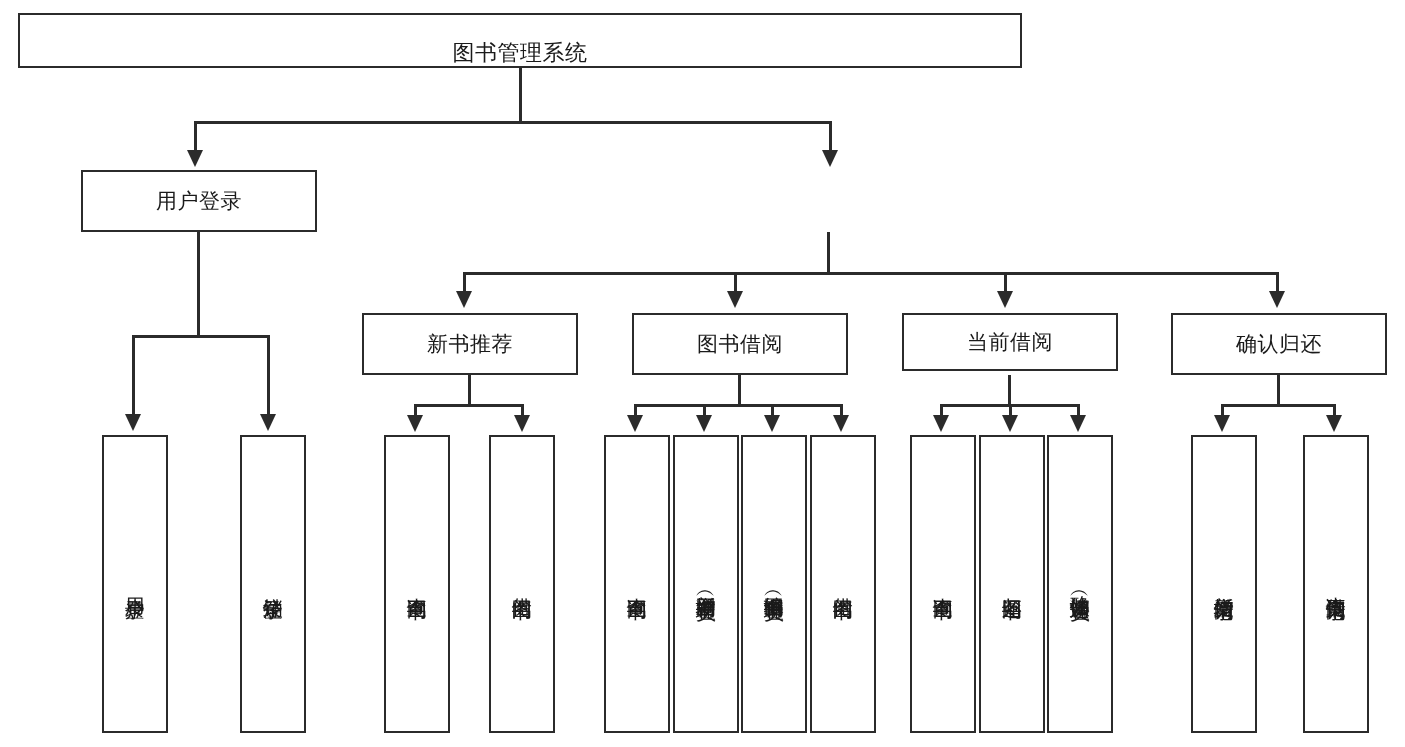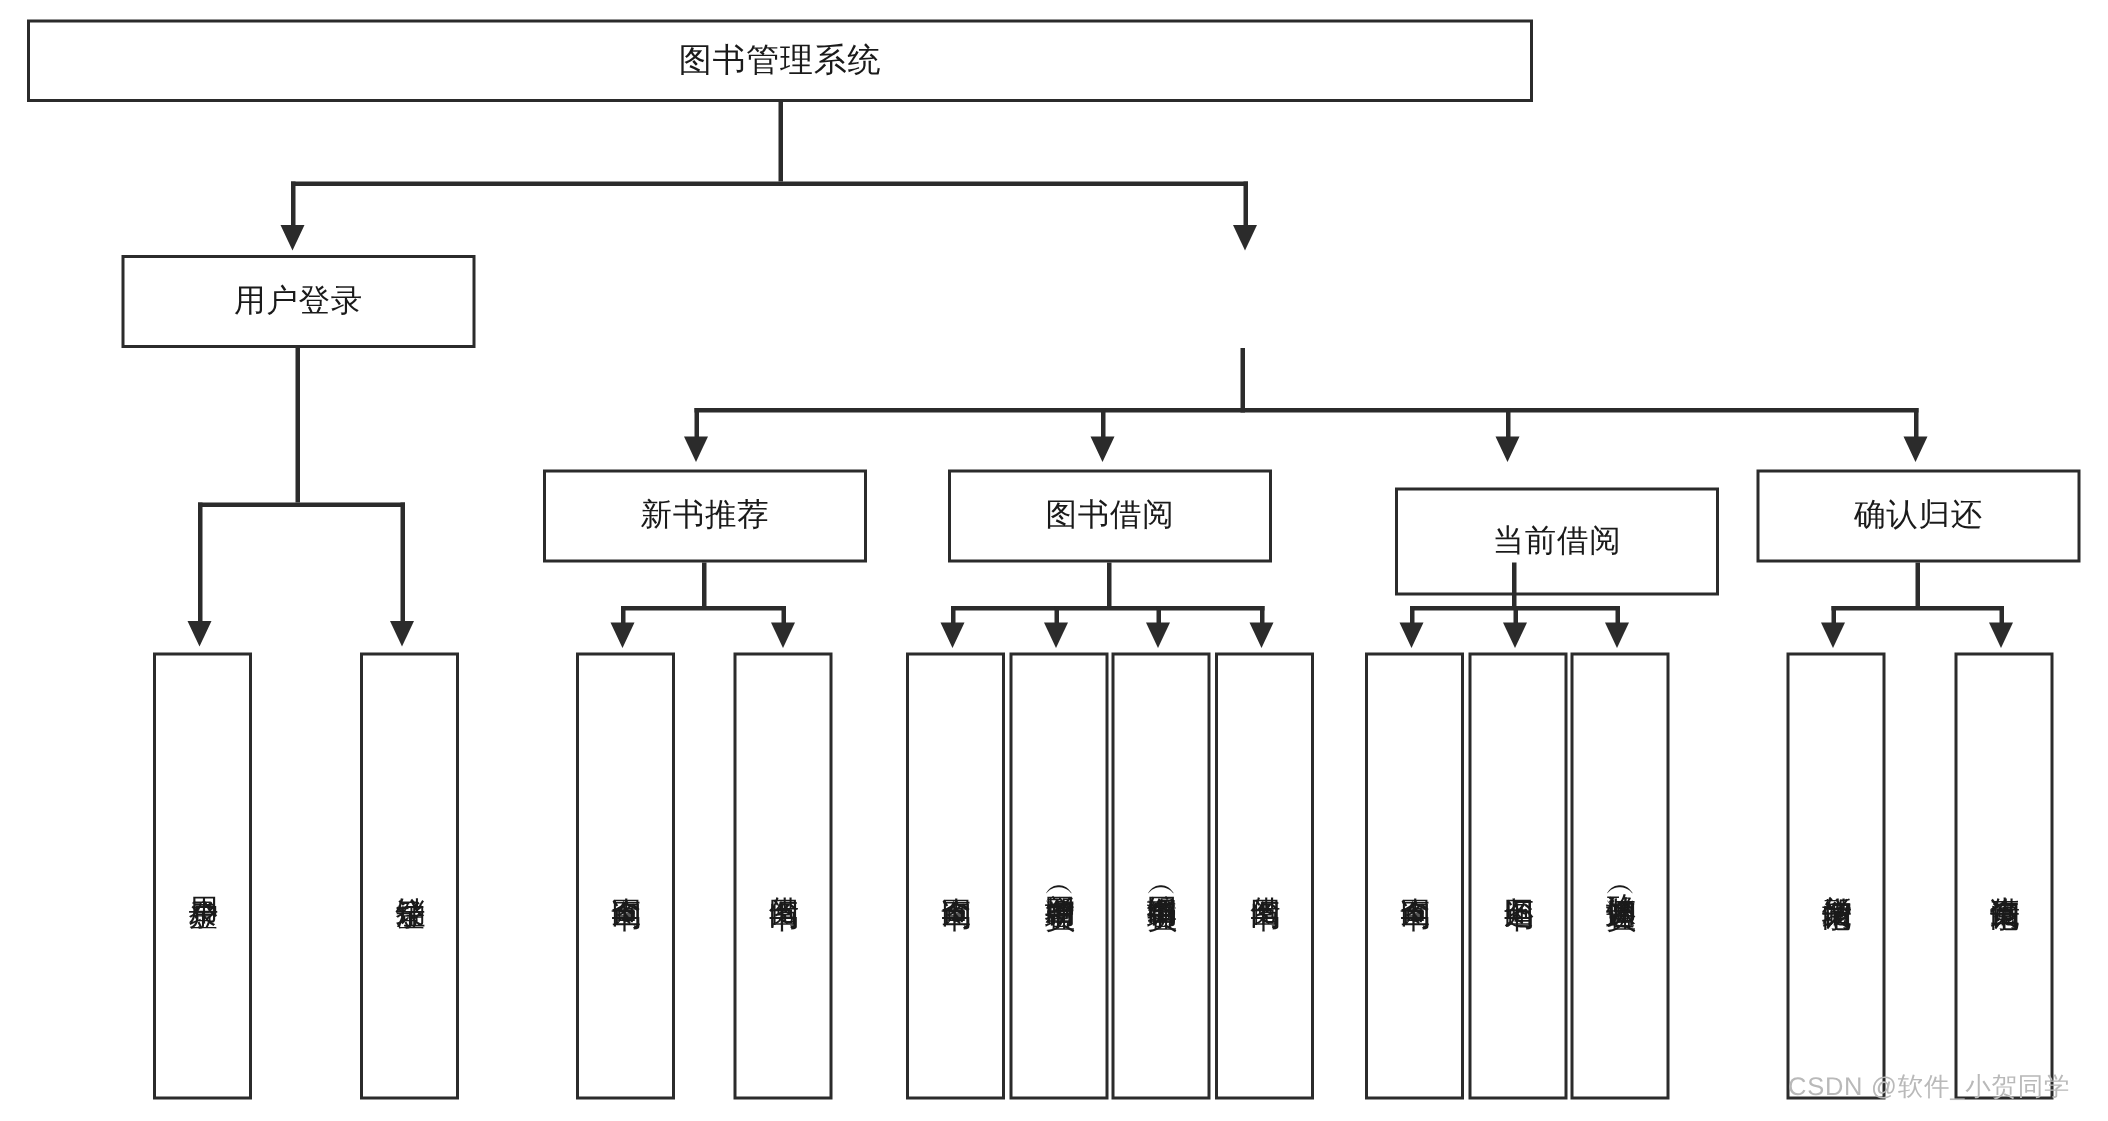--- a/index.html
+++ b/index.html
@@ -70,21 +70,21 @@
     color: #b9b9b9;
     white-space: nowrap;
     letter-spacing: 0.5px;
   }
 </style>
 </head>
 <body>
 
 <div id="canvas">
 
-  <div class="node horiz" id="root-node" style="left:18px; top:13px; width:1004px; height:55px;">
+  <div class="node horiz" id="root-node" style="left:18px; top:13px; width:1004px; height:55px;align-items:flex-end;">
     <span>图书管理系统</span>
   </div>
 
   <div class="edge v" style="left:519px; top:68px; width:3px; height:53px;"></div>
 
   <div class="edge h" style="left:194px; top:121px; width:638px; height:3px;"></div>
 
   <div class="edge v" style="left:194px; top:121px; width:3px; height:32px;"></div>
   <div class="arrow" style="left:187px; top:150px;"></div>
 
@@ -112,21 +112,21 @@
   <div class="arrow" style="left:997px; top:291px;"></div>
   <div class="edge v" style="left:1276px; top:272px; width:3px; height:22px;"></div>
   <div class="arrow" style="left:1269px; top:291px;"></div>
 
   <div class="node horiz" style="left:632px; top:313px; width:216px; height:62px;">
     <span>图书借阅</span>
   </div>
   <div class="node horiz" style="left:362px; top:313px; width:216px; height:62px;">
     <span>新书推荐</span>
   </div>
-  <div class="node horiz" style="left:902px; top:325px; width:216px; height:72px;margin-left:28px;">
+  <div class="node horiz" style="left:902px; top:313px; width:216px; height:58px;">
     <span>当前借阅</span>
   </div>
   <div class="node horiz" style="left:1171px; top:313px; width:216px; height:62px;">
     <span>确认归还</span>
   </div>
 
   <div class="edge v" style="left:468px; top:375px; width:3px; height:31px;"></div>
   <div class="edge h" style="left:414px; top:404px; width:110px; height:3px;"></div>
   <div class="edge v" style="left:414px; top:404px; width:3px; height:14px;"></div>
   <div class="arrow" style="left:407px; top:415px;"></div>
@@ -197,15 +197,14 @@
     <span class="vtext">确认归还（管理员）</span>
   </div>
 
   <div class="node vert" style="left:1191px; top:435px; width:66px; height:298px;">
     <span class="vtext">新增借阅记录</span>
   </div>
   <div class="node vert" style="left:1303px; top:435px; width:66px; height:298px;">
     <span class="vtext">查询借阅记录</span>
   </div>
 
-  <div id="watermark">CSDN @软件_小贺同学</div>
 
 </div>
 
 </body></html>

